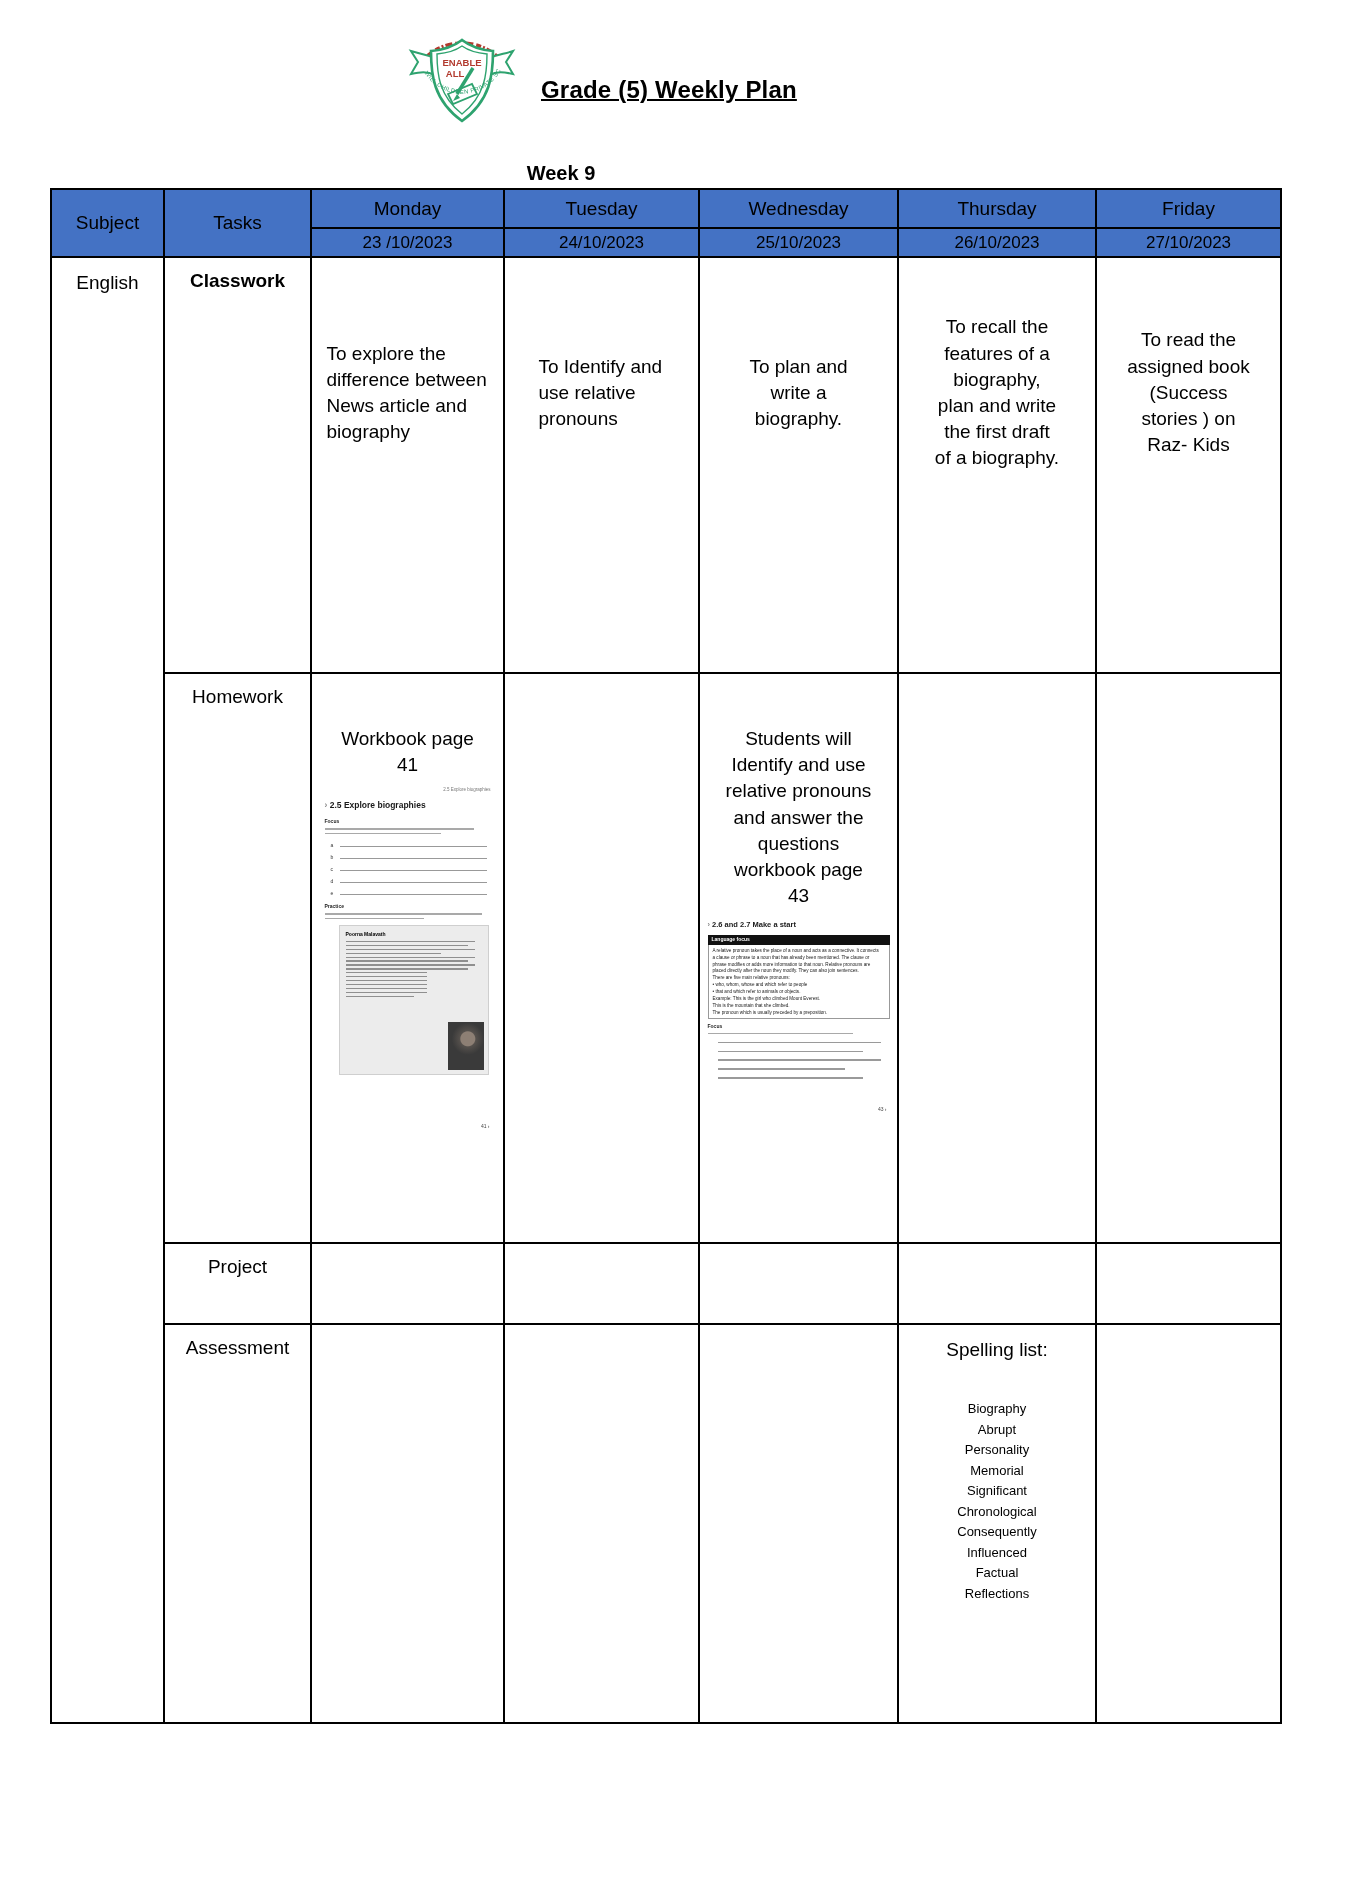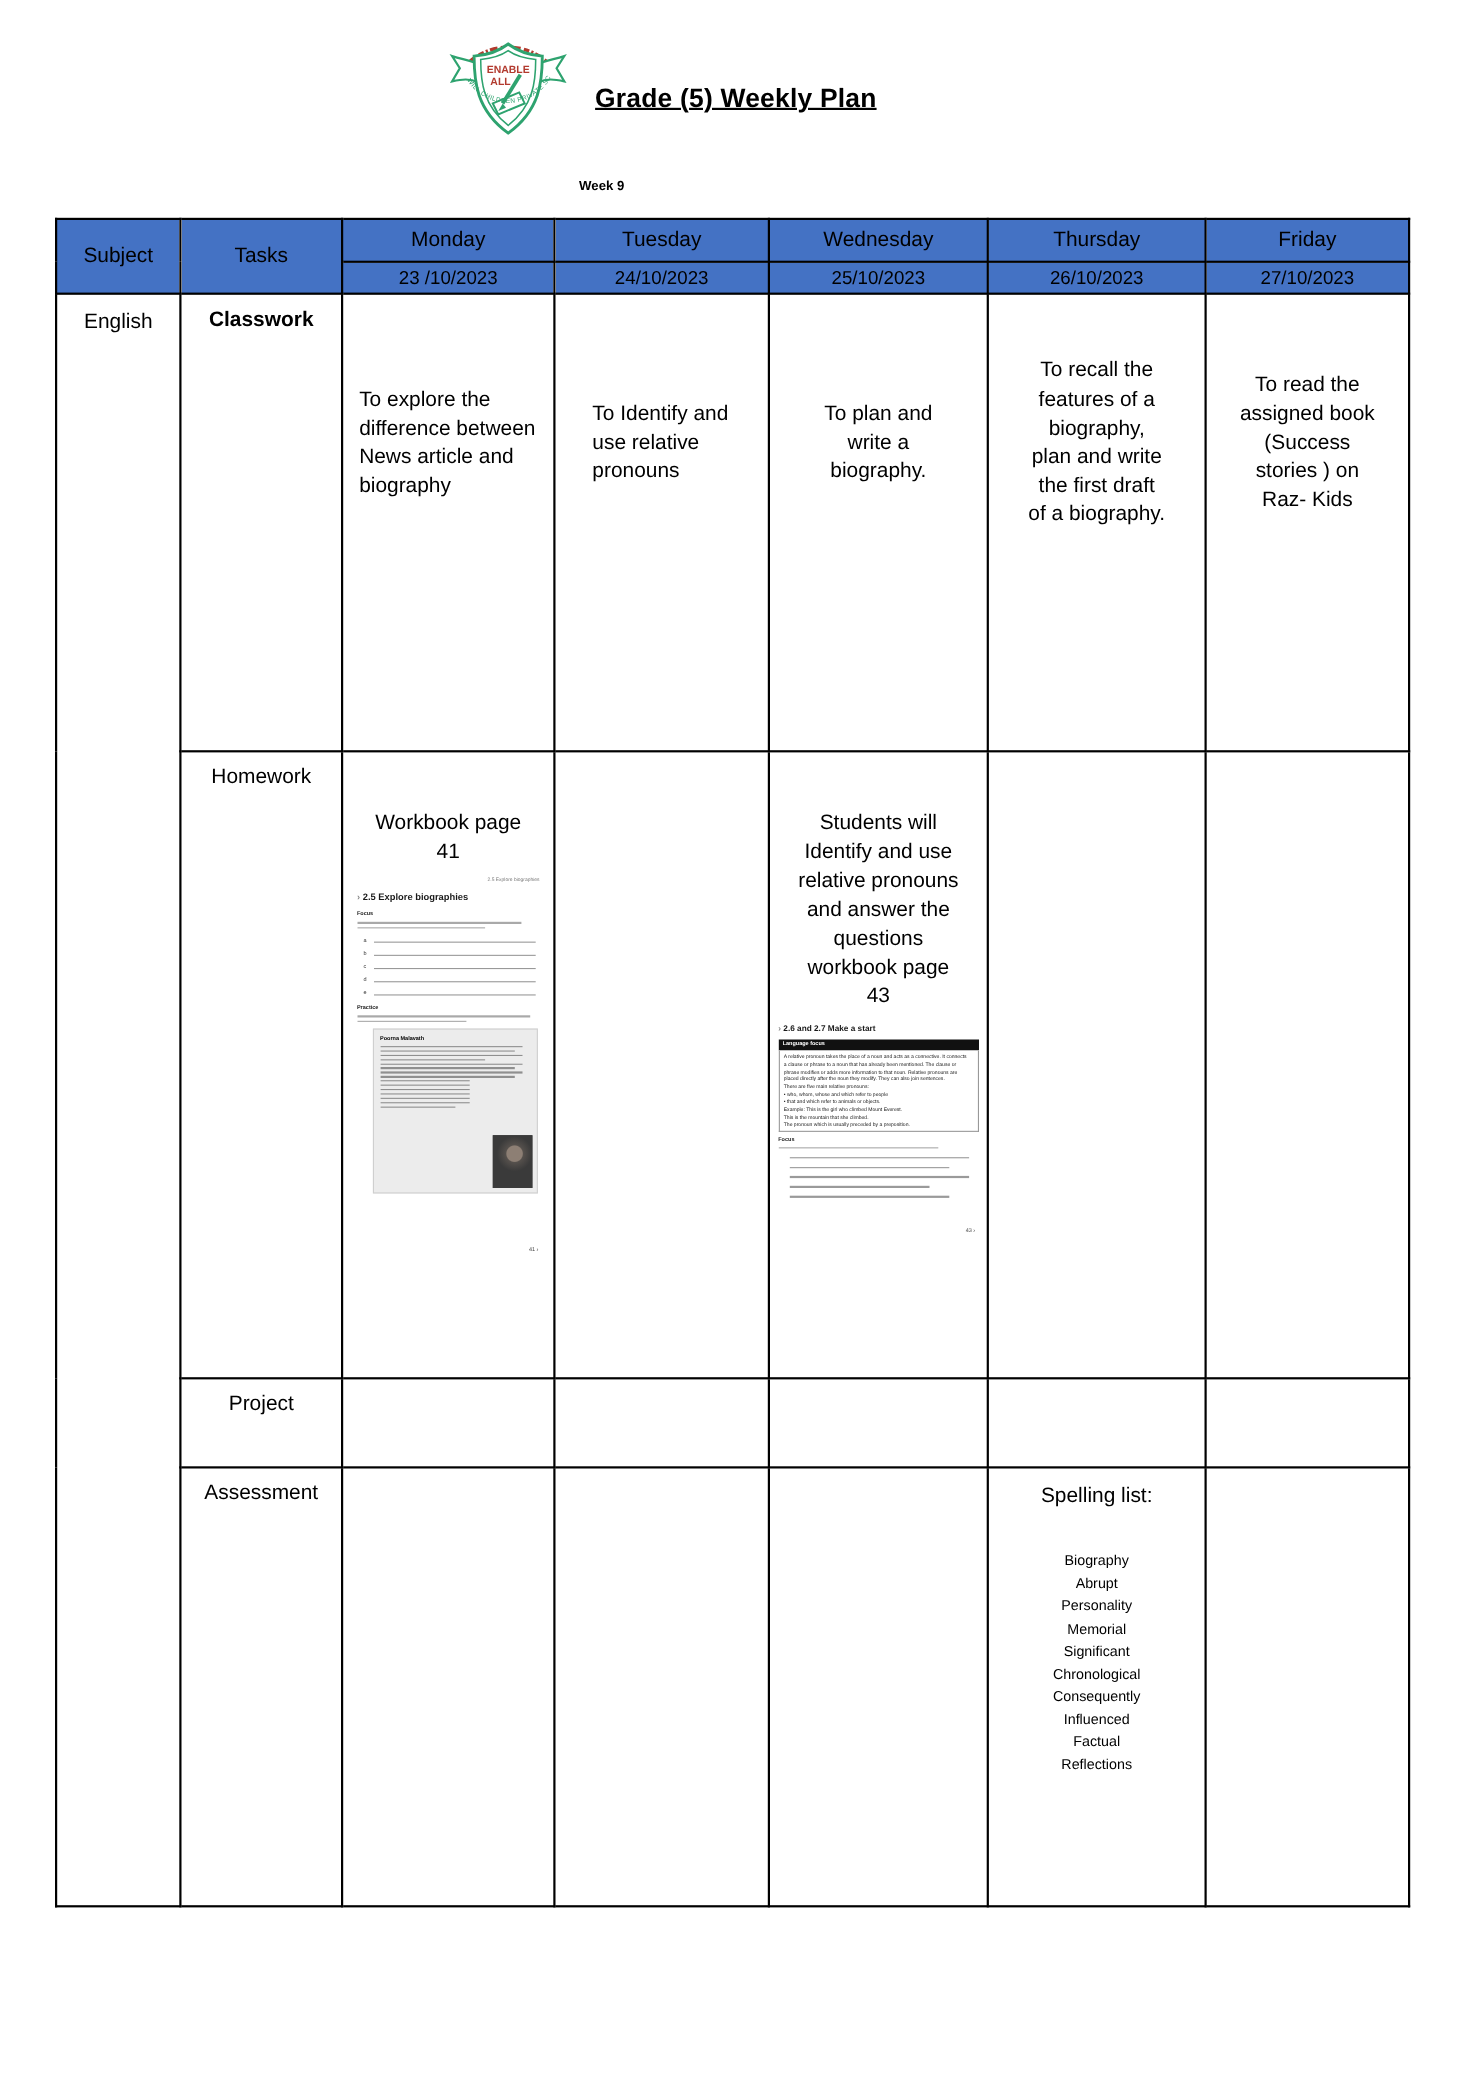--- a/index.html
+++ b/index.html
@@ -16,27 +16,27 @@
   
   .logo { position:absolute; left:400px; top:22px; width:124px; height:120px; }
   .doc-title {
     position:absolute; left:541px; top:76px;
     font-size:24px; font-weight:bold;
     text-decoration:underline;
     text-decoration-thickness:2px;
     letter-spacing:0.2px;
   }
   .week-label {
-    position:absolute; left:36px; top:162px; width:1022px;
-    text-align:center; font-size:12px; font-weight:bold;
+    position:absolute; left:50px; top:162px; width:1022px;
+    text-align:center; font-size:20px; font-weight:bold;
   }
 
   
   table.plan {
-    position:absolute; left:50px; top:198px;
+    position:absolute; left:50px; top:188px;
     width:1230px; table-layout:fixed; border-collapse:collapse;
   }
   table.plan th, table.plan td { border:2px solid #000; overflow:hidden; }
   table.plan th {
     background:#4472C4; font-weight:normal; font-size:19px; color:#000;
     vertical-align:middle; text-align:center;
   }
   tr.r-head1 { height:39px; }
   tr.r-head2 { height:29px;padding-left:48px; }
   tr.r-head2 th { font-size:17px; }

